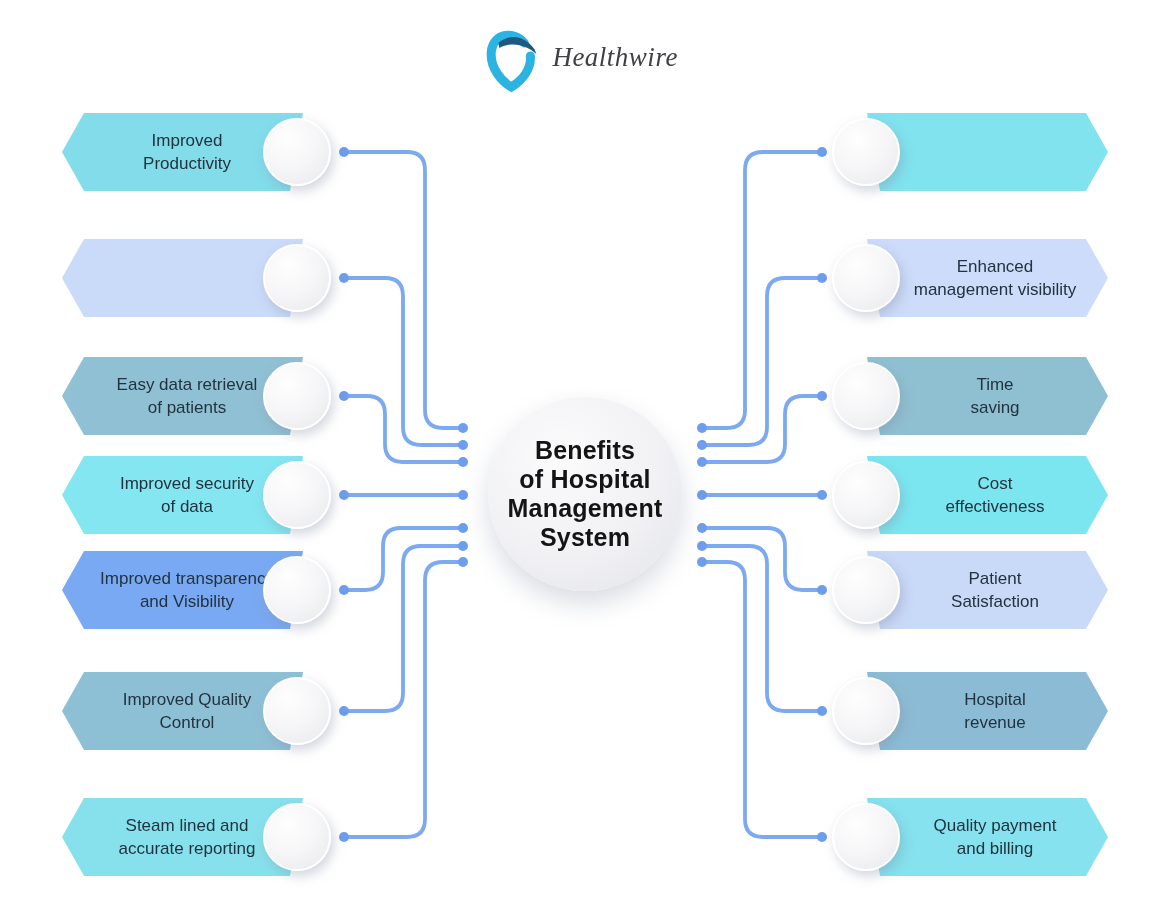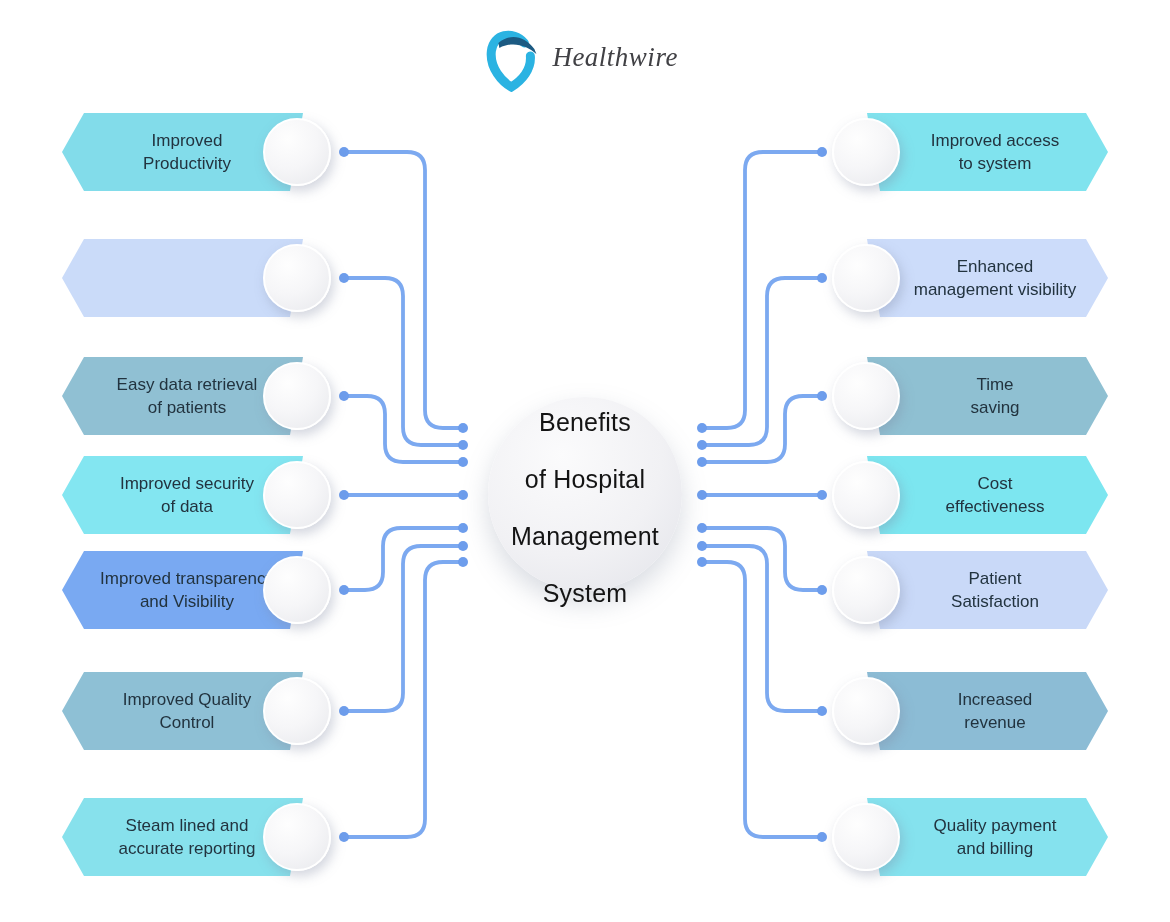--- a/index.html
+++ b/index.html
@@ -57,23 +57,22 @@
   .banner.right .knob{left:1px;}
   
   .hub{
     position:absolute;left:488px;top:397px;width:194px;height:194px;border-radius:50%;
     background:radial-gradient(circle at 38% 30%,#fbfbfc 0%,#f1f1f4 55%,#e2e3e9 100%);
     box-shadow:0 12px 26px rgba(120,130,150,.28);
     display:flex;flex-direction:column;justify-content:center;align-items:center;
     text-align:center;
   }
   .hub-line{
-    font-size:25px;font-weight:400;color:#141414;line-height:29px;
+    font-size:25px;font-weight:700;color:#141414;line-height:29px;
     letter-spacing:.2px;
-    margin-top:28px;
   }
 </style>
 </head>
 <body>
 
 <div class="canvas">
 
   <div class="logo">
     <svg width="54" height="64" viewBox="0 0 54 64">
       <path d="M 40 15 C 28 2, 9 6, 7 23 C 5 40, 18 54, 27 59 C 38 52, 47 41, 46 28" fill="none" stroke="#2bb3e2" stroke-width="9" stroke-linecap="round"></path>
@@ -181,24 +180,20 @@
     <div class="shape" style="background: rgb(135, 225, 236);"></div>
     <div class="label">
       <span>Steam lined and</span>
       <span>accurate reporting</span>
     </div>
     <div class="knob"></div>
   </div>
 
   <div class="banner right" style="top:113px">
     <div class="shape" style="background: rgb(128, 227, 238);"></div>
-    <div class="label">
-      <span>Improved access</span>
-      <span>to system</span>
-    </div>
     <div class="knob"></div>
   </div>
   <div class="banner right" style="top:239px">
     <div class="shape" style="background: rgb(204, 220, 250);"></div>
     <div class="label">
       <span>Enhanced</span>
       <span>management visibility</span>
     </div>
     <div class="knob"></div>
   </div>
@@ -222,21 +217,21 @@
     <div class="shape" style="background: rgb(201, 217, 248);"></div>
     <div class="label">
       <span>Patient</span>
       <span>Satisfaction</span>
     </div>
     <div class="knob"></div>
   </div>
   <div class="banner right" style="top:672px">
     <div class="shape" style="background: rgb(140, 188, 213);"></div>
     <div class="label">
-      <span>Increased</span>
+      <span>Hospital</span>
       <span>revenue</span>
     </div>
     <div class="knob"></div>
   </div>
   <div class="banner right" style="top:798px">
     <div class="shape" style="background: rgb(133, 226, 238);"></div>
     <div class="label">
       <span>Quality payment</span>
       <span>and billing</span>
     </div>

